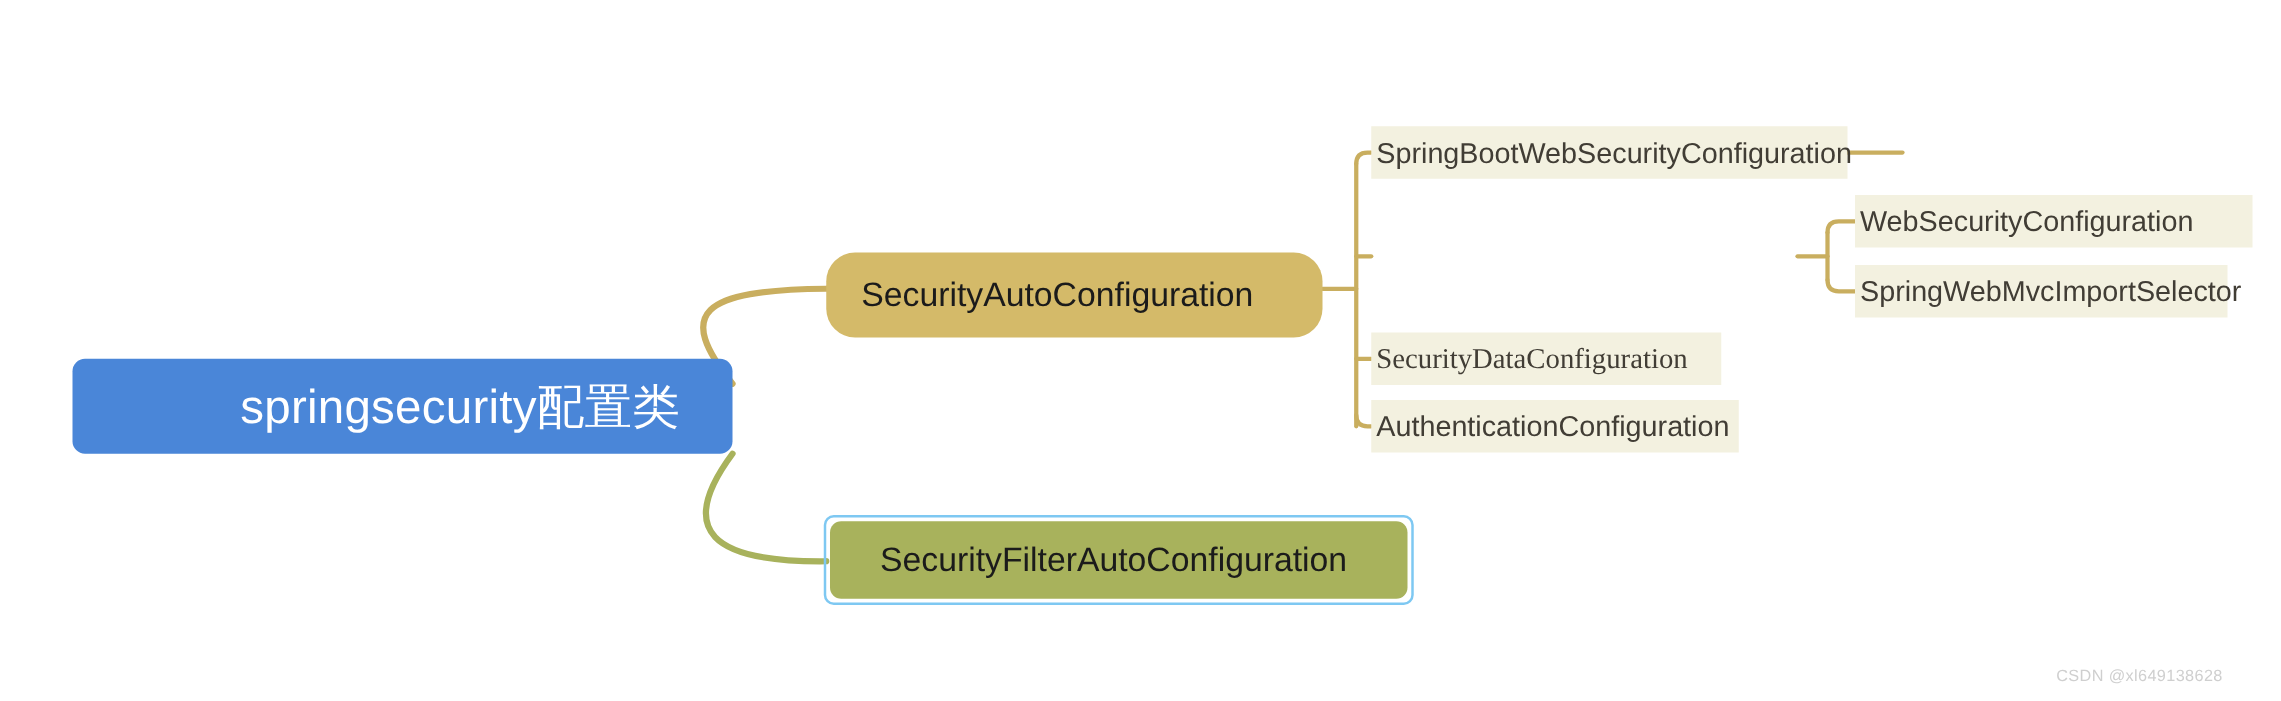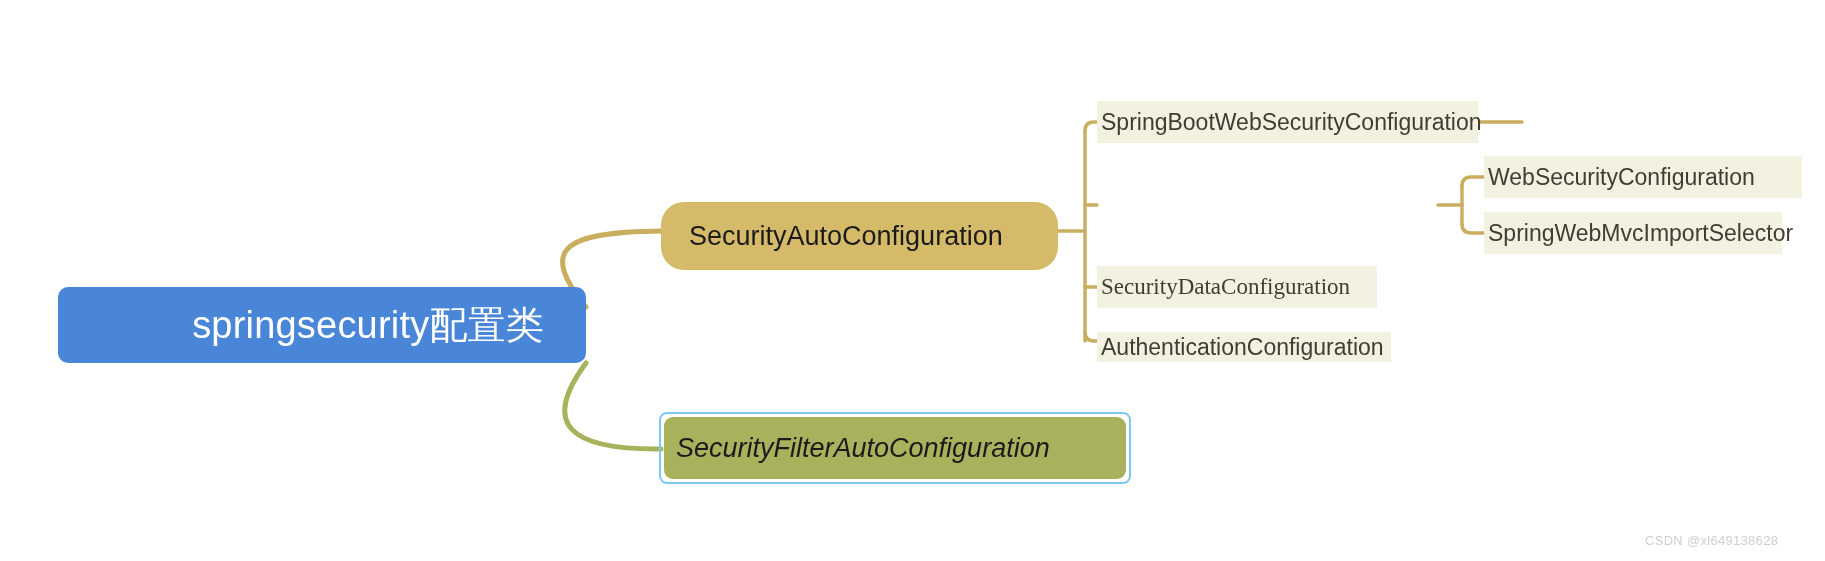--- a/index.html
+++ b/index.html
@@ -54,22 +54,21 @@
     font-size: 27px;
     padding: 0 28px;
   }
 
   
   .node-l1-olive {
     background: #a8b25c;
     color: #1b1b1b;
     border-radius: 9px;
     font-size: 27px;
-    padding: 0 12px;
-    font-style: italic;
+    padding: 0 40px;
   }
   .sel-ring {
     position: absolute;
     border: 2px solid #7ec8f2;
     border-radius: 8px;
     box-sizing: border-box;
     background: transparent;
   }
 
   
@@ -141,21 +140,21 @@
 
   <div class="node node-leaf" style="left:1097px; top:101px; width:381px; height:42px;">
     <span>SpringBootWebSecurityConfiguration</span>
   </div>
 
 
   <div class="node node-leaf" style="left:1097px; top:266px; width:280px; height:42px;font-family:Liberation Serif, serif;">
     <span>SecurityDataConfiguration</span>
   </div>
 
-  <div class="node node-leaf" style="left:1097px; top:320px; width:294px; height:30px;margin-top:12px;">
+  <div class="node node-leaf" style="left:1097px; top:320px; width:294px; height:42px;">
     <span>AuthenticationConfiguration</span>
   </div>
 
 
   <div class="node node-leaf" style="left:1484px; top:156px; width:318px; height:42px;">
     <span>WebSecurityConfiguration</span>
   </div>
 
   <div class="node node-leaf" style="left:1484px; top:212px; width:298px; height:42px;">
     <span>SpringWebMvcImportSelector</span>

